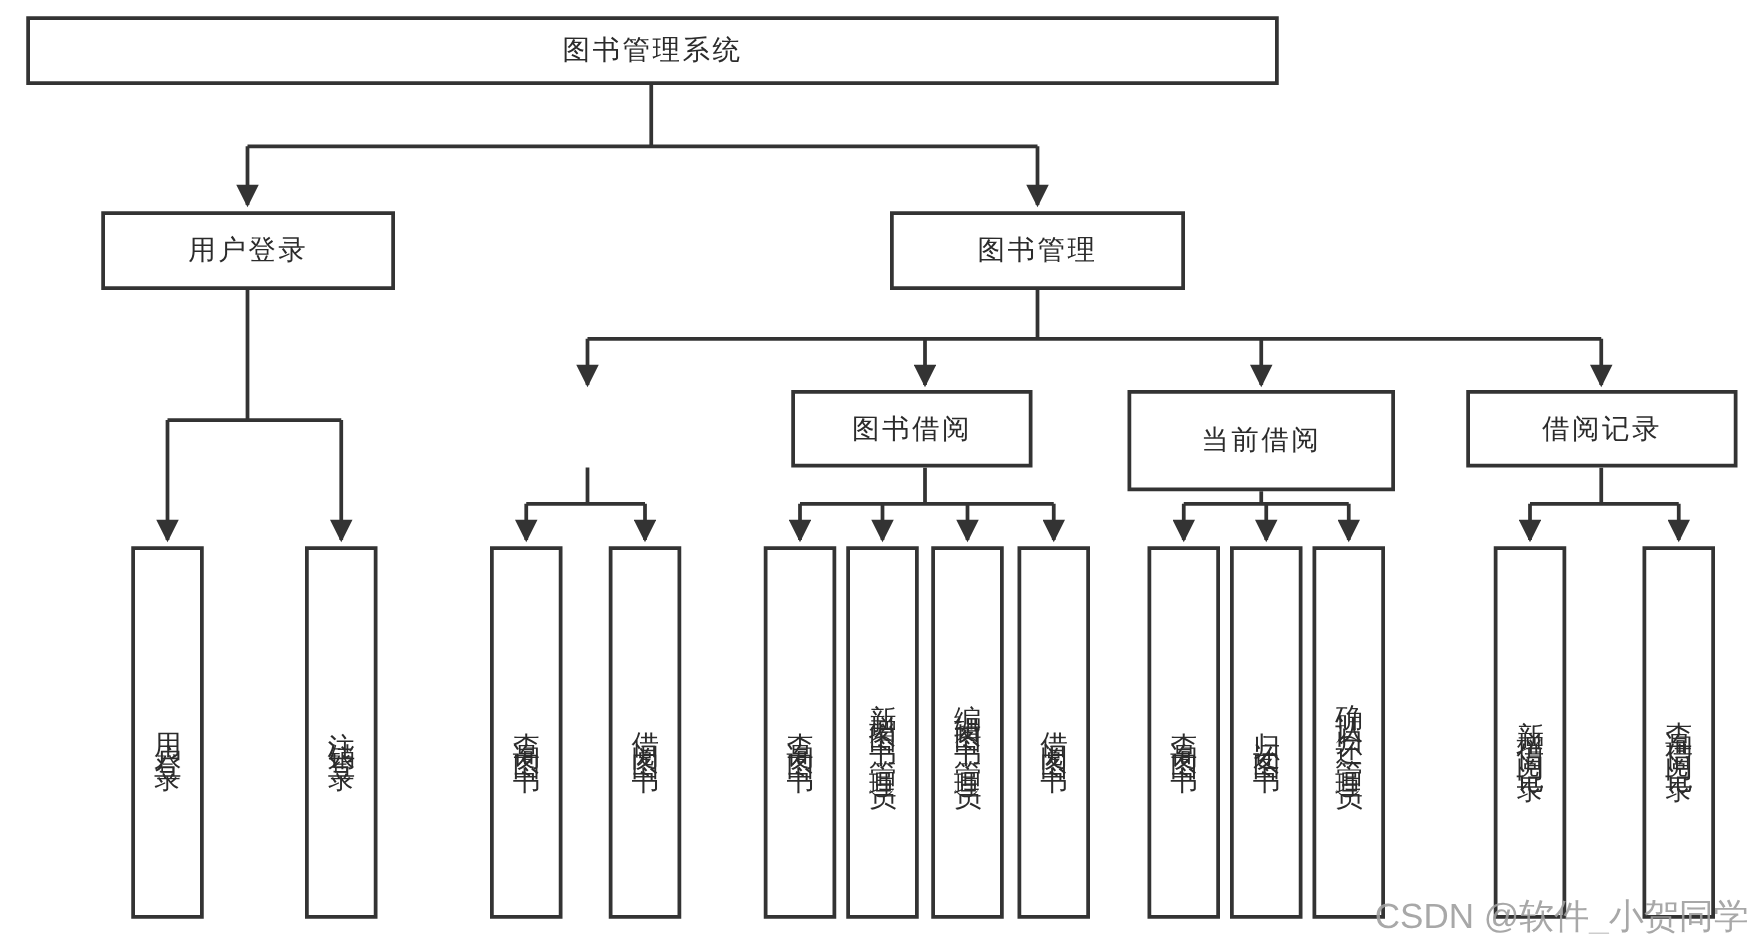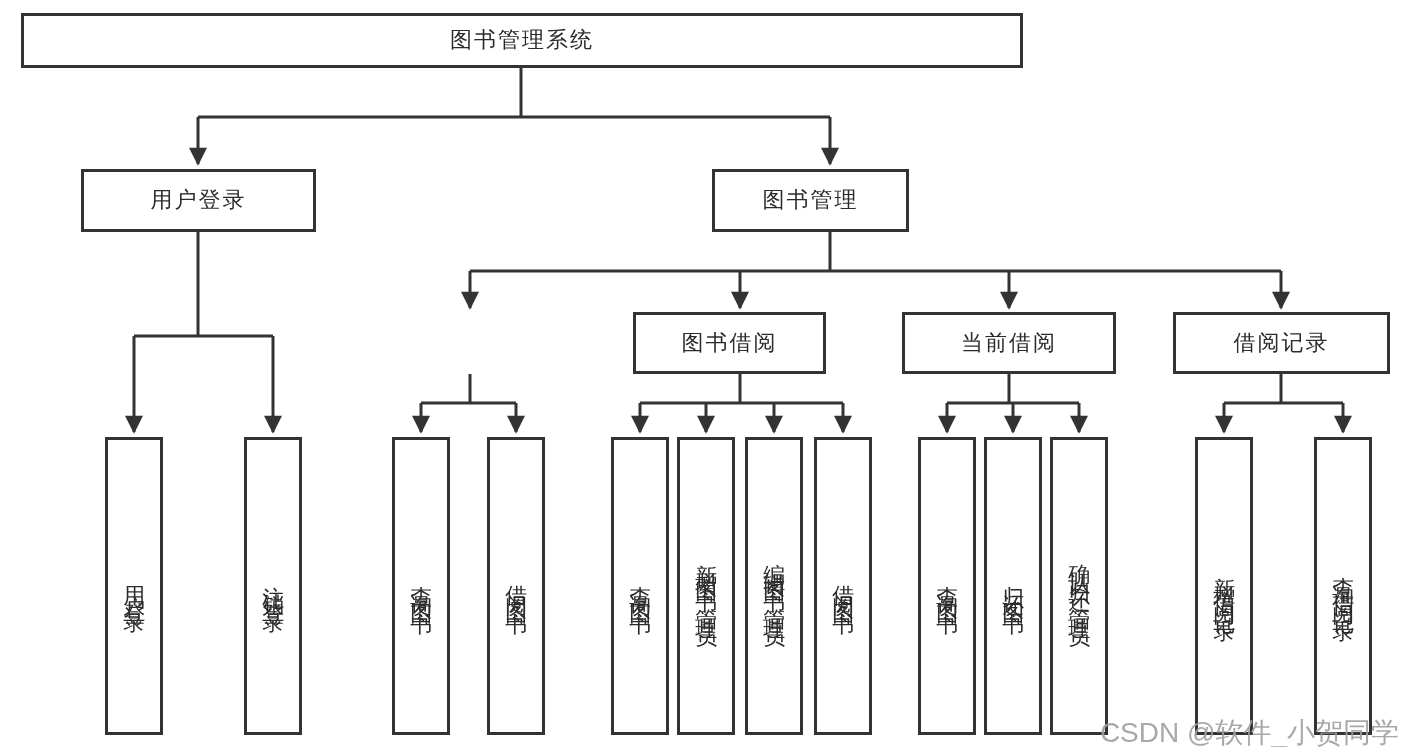--- a/index.html
+++ b/index.html
@@ -41,25 +41,25 @@
   .node.v span {
     writing-mode: vertical-rl;
     text-orientation: mixed;
     letter-spacing: 9px;
     white-space: nowrap;
   }
   
   .n-root      { left: 21px;   top: 13px;  width: 1002px; height: 55px; }
   
   .n-l2a       { left: 81px;   top: 169px; width: 235px;  height: 63px; }
-  .n-l2b       { left: 712px;  top: 169px; width: 197px;  height: 63px; }
+  .n-l2b       { left: 712px;  top: 169px; width: 236px;  height: 63px; }
   
   .n-l3a       { left: 363px;  top: 312px; width: 214px;  height: 62px; }
   .n-l3b       { left: 633px;  top: 312px; width: 193px;  height: 62px; }
-  .n-l3c       { left: 902px;  top: 312px; width: 214px;  height: 62px; }
+  .n-l3c       { left: 902px;  top: 312px; width: 214px;  height: 81px; }
   .n-l3d       { left: 1173px; top: 312px; width: 217px;  height: 62px; }
   
   .leaf        { top: 437px; width: 58px; height: 298px; }
   .n-leaf1     { left: 105px;  }
   .n-leaf2     { left: 244px;  }
   .n-leaf3     { left: 392px;  }
   .n-leaf4     { left: 487px;  }
   .n-leaf5     { left: 611px;  }
   .n-leaf6     { left: 677px;  }
   .n-leaf7     { left: 745px;  }

